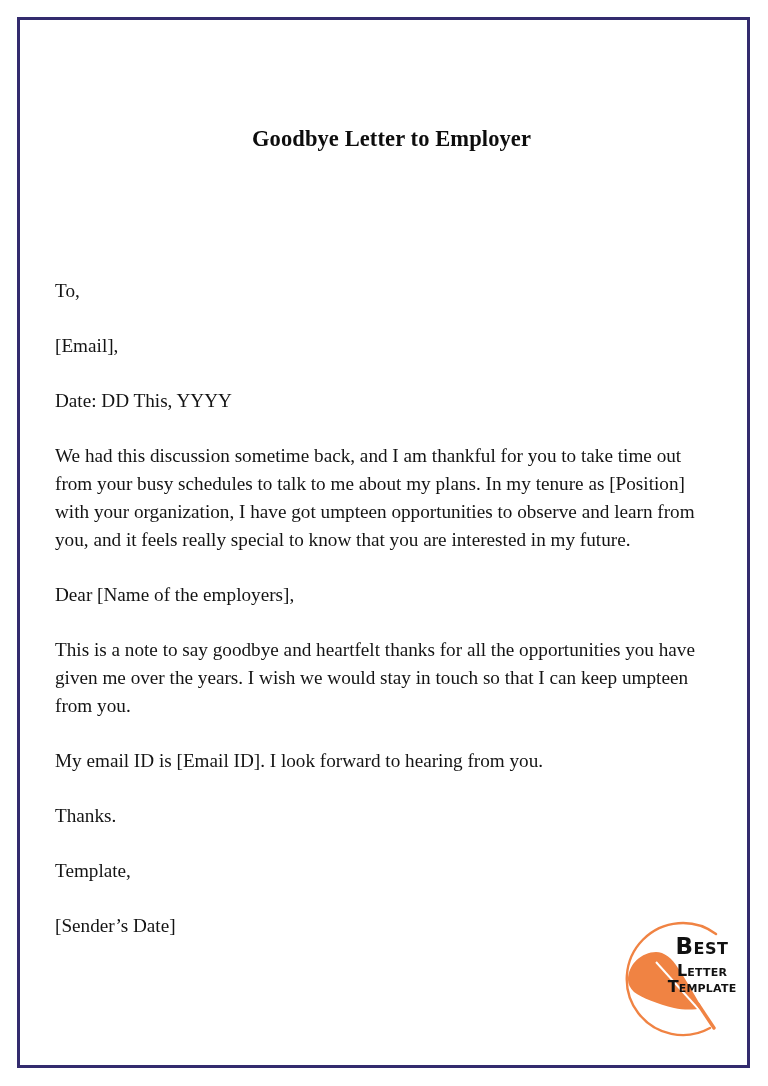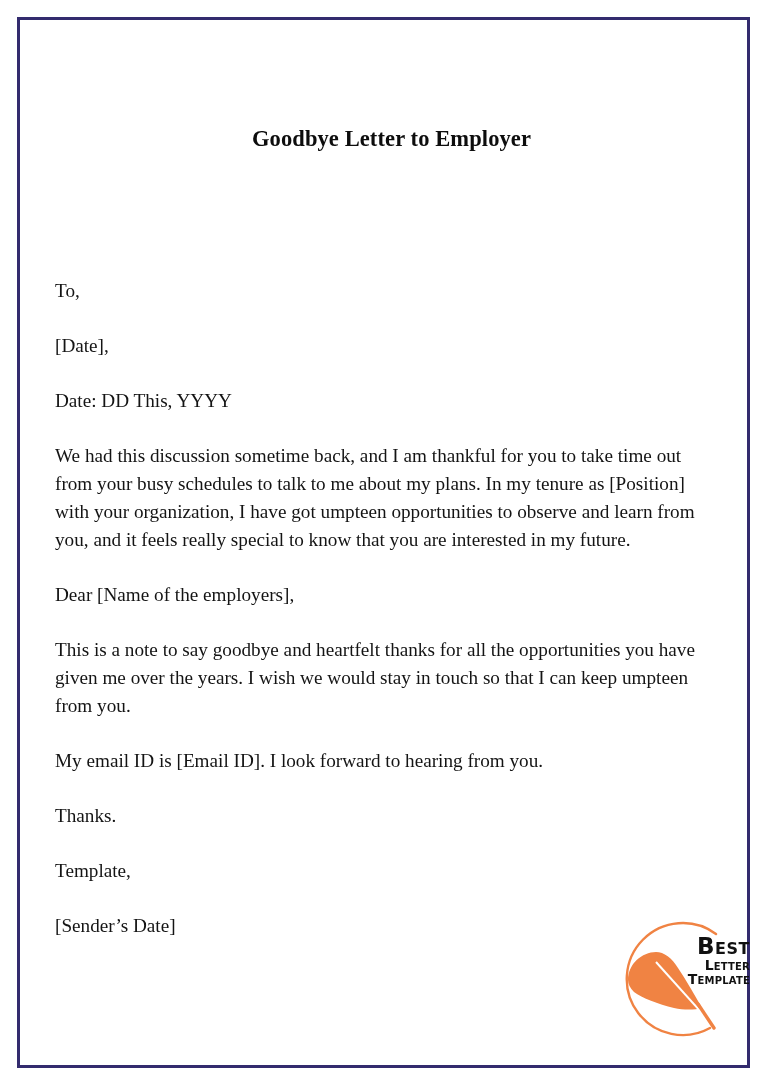--- a/index.html
+++ b/index.html
@@ -67,54 +67,55 @@
   #logo svg {
     display: block;
     width: 152px;
     height: 128px;
   }
   #logo-text {
     position: absolute;
     left: 56px;
     top: 17px;
     width: 96px;
-    text-align: right;
+    text-align: center;
     line-height: 1;
   }
   #logo-best {
     font-family: "DejaVu Sans", sans-serif;
     font-weight: bold;
     font-size: 23px;
     font-variant: small-caps;
     color: #111111;
     letter-spacing: 0.5px;
     display: block;
   }
   #logo-sub {
     font-family: "DejaVu Sans", sans-serif;
     font-weight: bold;
-    font-size: 14px;
+    font-size: 16px;
     font-variant: small-caps;
     color: #111111;
     letter-spacing: 0.2px;
     display: block;
+    margin-top: 5px;
   }
 </style>
 </head>
 <body>
 
 <div id="page">
 
   <div id="frame"></div>
 
   <div id="doc-title">Goodbye Letter to Employer</div>
 
   <div id="letter-body">
     <p class="block">To,</p>
-    <p class="block">[Date],</p>
+    <p class="block">[Email],</p>
     <p class="block">Date: DD This, YYYY</p>
     <p class="block">We had this discussion sometime back, and I am thankful for you to take time out from your busy schedules to talk to me about my plans. In my tenure as [Position] with your organization, I have got umpteen opportunities to observe and learn from you, and it feels really special to know that you are interested in my future.</p>
     <p class="block">Dear [Name of the employers],</p>
     <p class="block">This is a note to say goodbye and heartfelt thanks for all the opportunities you have given me over the years. I wish we would stay in touch so that I can keep umpteen from you.</p>
     <p class="block">My email ID is [Email ID]. I look forward to hearing from you.</p>
     <p class="block">Thanks.</p>
     <p class="block">Template,</p>
     <p class="block">[Sender’s Date]</p>
   </div>
 

